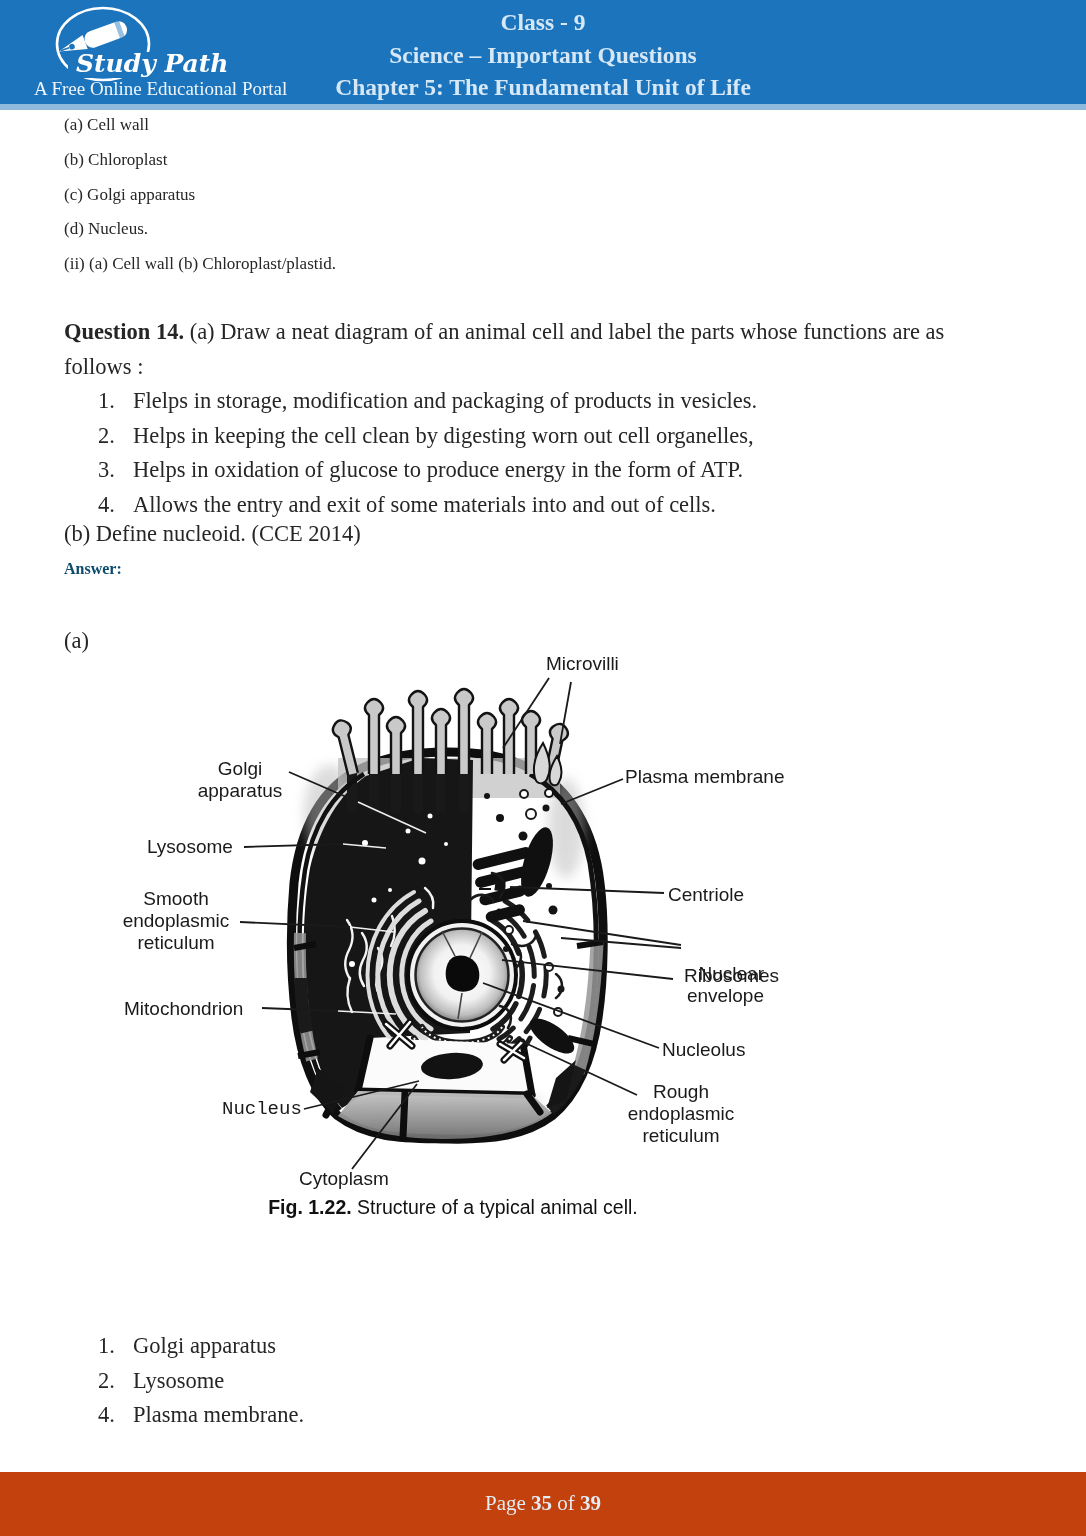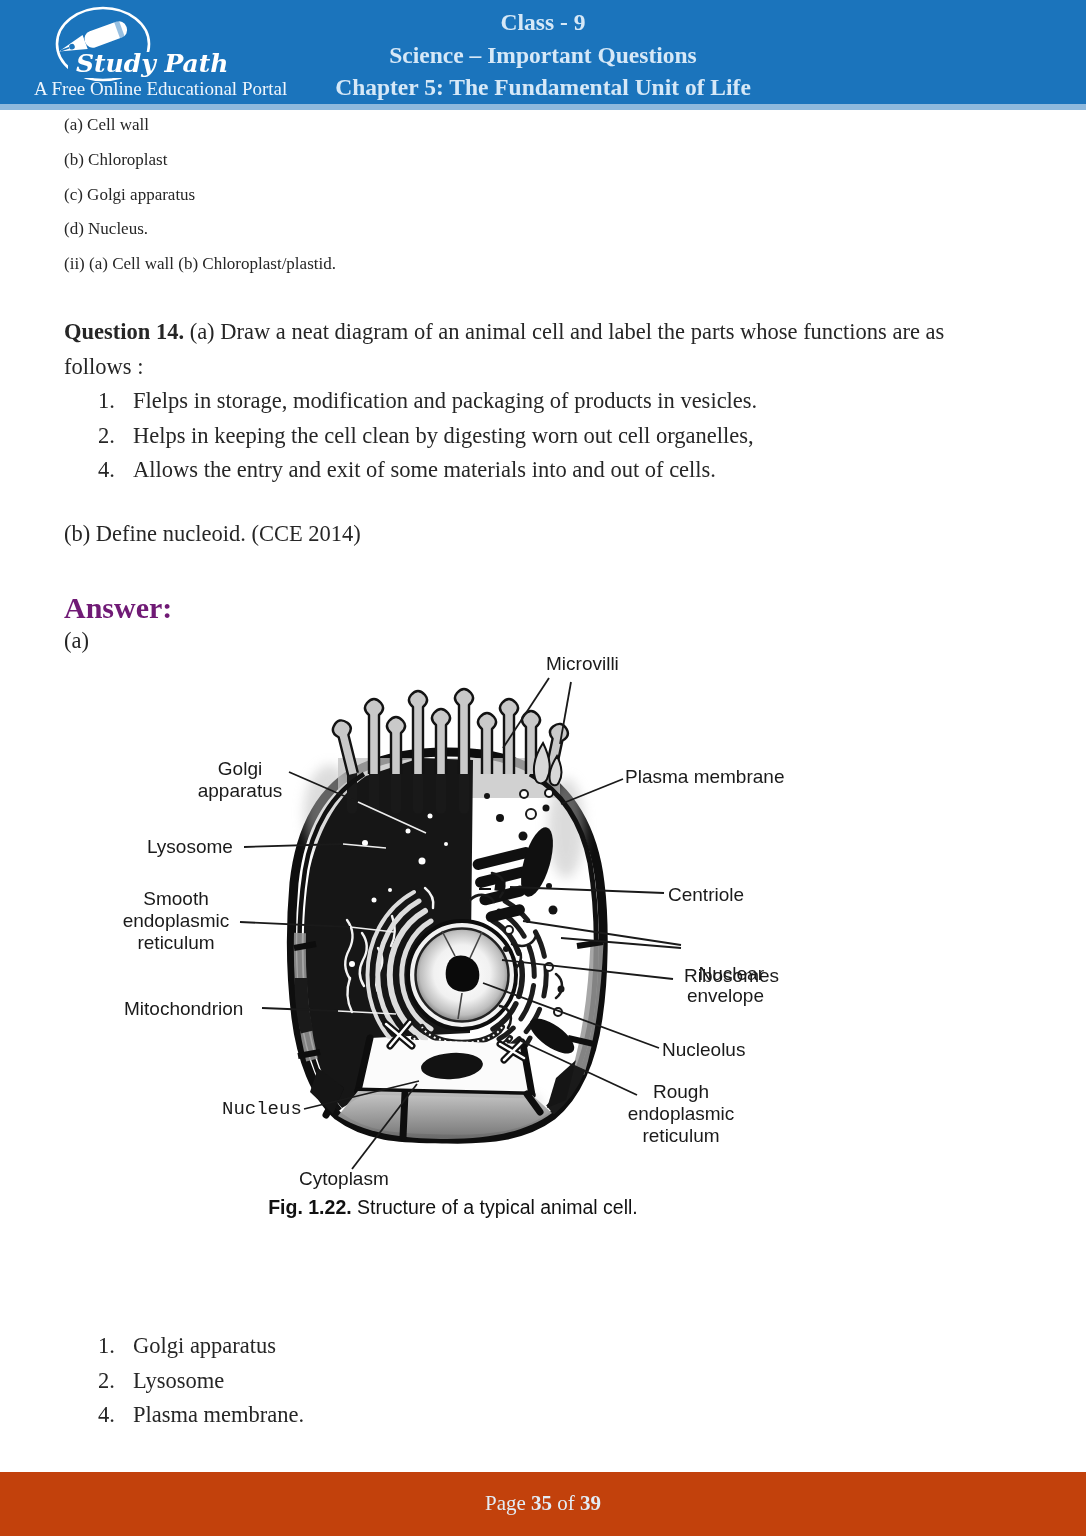--- a/index.html
+++ b/index.html
@@ -15,21 +15,21 @@
   .logo-tagline{position:absolute;left:4px;top:76px;width:300px;color:#eef5fc;font-size:19px;
                 font-family:"Liberation Serif",serif;white-space:nowrap;}
   
   .opts{position:absolute;left:64px;top:108px;font-size:17px;line-height:34.8px;}
   .qpara{position:absolute;left:64px;top:314px;width:918px;font-size:22.5px;line-height:35.2px;}
   .qpara b{font-weight:700;}
   .qlist{position:absolute;left:98px;top:384px;font-size:22.5px;line-height:34.7px;}
   .qlist .li,.blist .li{white-space:nowrap;}
   .num{display:inline-block;min-width:26px;margin-right:9px;}
   .partb{position:absolute;left:64px;top:521px;font-size:22.5px;}
-  .answer-label{position:absolute;left:64px;top:591px;font-size:30px;font-weight:700;color:#701a75;}
+  .answer-label{position:absolute;left:64px;top:560px;font-size:16px;font-weight:700;color:#0c4a6e;}
   .answer-part{position:absolute;left:64px;top:628px;font-size:22.5px;}
   .blist{position:absolute;left:98px;top:1281px;font-size:22.5px;line-height:34.7px;margin-top:48px;}
   
   .figure{position:absolute;left:0;top:648px;width:1086px;height:575px;}
   .figure svg{position:absolute;left:0;top:0;}
   .flabel{position:absolute;font-family:"Liberation Sans","DejaVu Sans",sans-serif;
           font-size:19px;color:#1a1a1a;line-height:22px;white-space:nowrap;}
   .flabel.wrap{white-space:normal;text-align:center;}
   .fcaption{position:absolute;left:153px;top:548px;width:600px;text-align:center;
             font-family:"Liberation Sans","DejaVu Sans",sans-serif;font-size:19.5px;color:#111;}
@@ -77,20 +77,21 @@
       <div class="li">(d) Nucleus.</div>
       <div class="li">(ii) (a) Cell wall (b) Chloroplast/plastid.</div>
     </div>
 
   <div class="qpara"><b>Question 14.</b><span> (a) Draw a neat diagram of an animal cell and label the parts whose functions are as follows :</span></div>
 
   <div class="qlist">
 
   <div class="li"><span class="num">1.</span><span>Flelps in storage, modification and packaging of products in vesicles.</span></div>
       <div class="li"><span class="num">2.</span><span>Helps in keeping the cell clean by digesting worn out cell organelles,</span></div>
+      <div class="li"><span class="num">3.</span><span>Helps in oxidation of glucose to produce energy in the form of ATP.</span></div>
       <div class="li"><span class="num">4.</span><span>Allows the entry and exit of some materials into and out of cells.</span></div>
     </div>
 
   <div class="partb">(b) Define nucleoid. (CCE 2014)</div>
 
   <div class="answer-label">Answer:</div>
   <div class="answer-part">(a)</div>
 
   <div class="figure">
     <svg width="1086" height="575" viewBox="0 0 1086 575">

